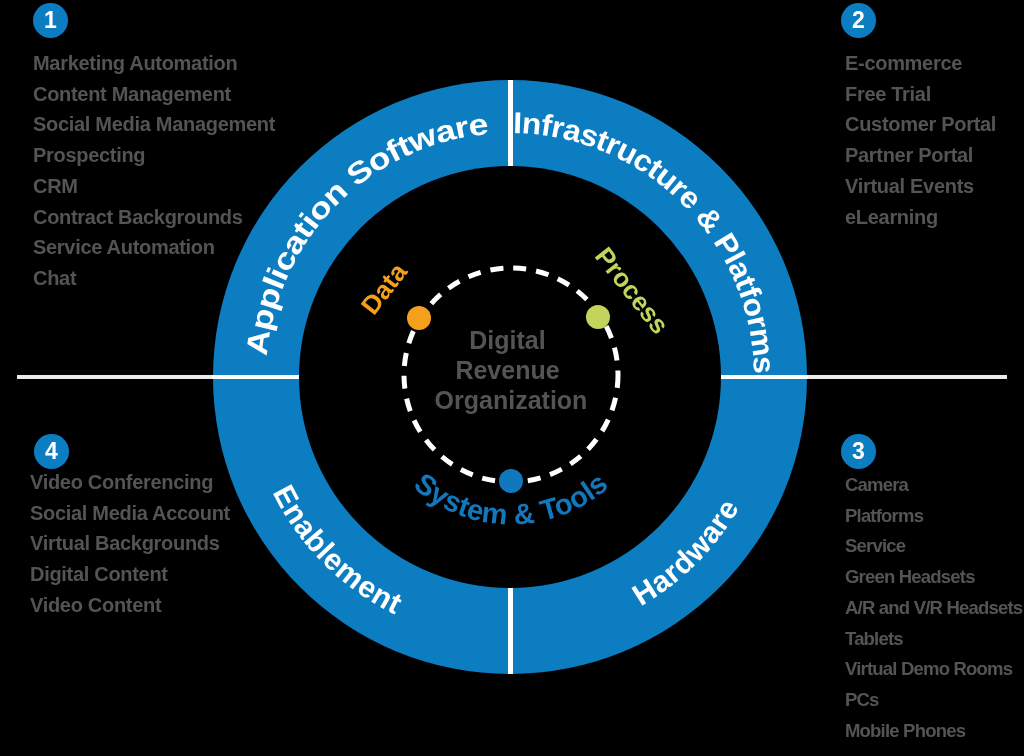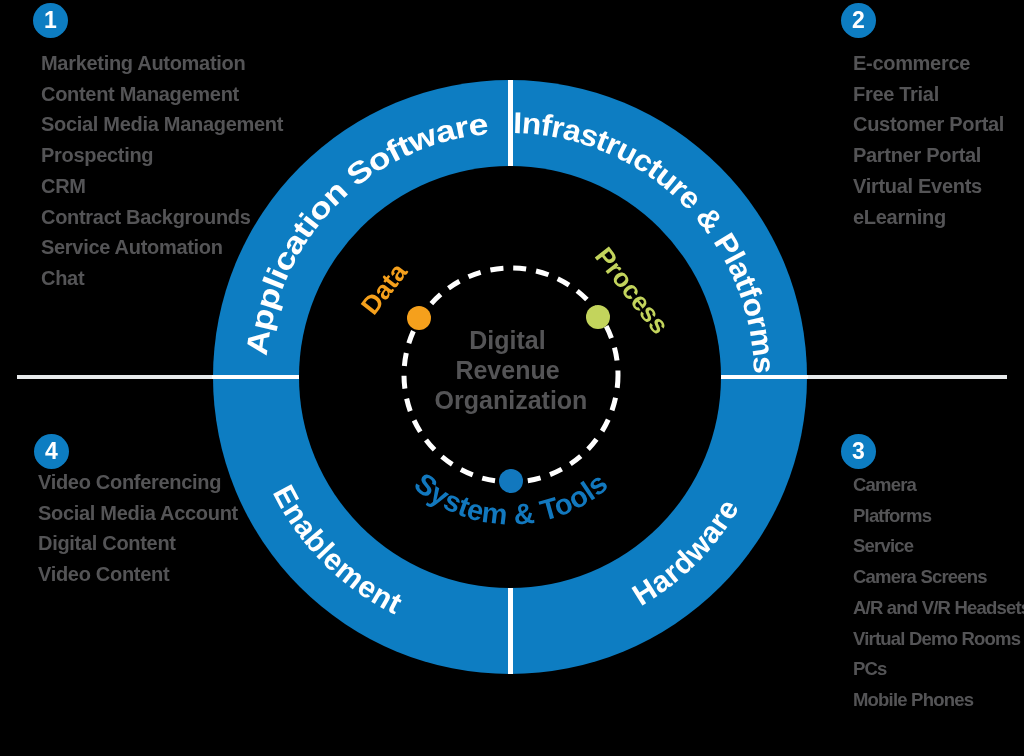--- a/index.html
+++ b/index.html
@@ -5,21 +5,21 @@
   html,body{margin:0;padding:0;background:#000;}
   body{
     position:relative;width:1024px;height:756px;overflow:hidden;
     font-family:"Liberation Sans",sans-serif;
   }
   svg{position:absolute;left:0;top:0;}
   .ring-label{font:bold 30px "Liberation Sans",sans-serif;fill:#ffffff;}
   .center-text{font:bold 25px "Liberation Sans",sans-serif;fill:#545456;text-anchor:middle;}
   .node-label{font:bold 26px "Liberation Sans",sans-serif;text-anchor:middle;}
   .tools-label{font:bold 29px "Liberation Sans",sans-serif;}
-  .qlist{position:absolute;color:#545456;font-weight:bold;font-size:20px;letter-spacing:-0.3px;margin-left:8px;}
+  .qlist{position:absolute;color:#545456;font-weight:bold;font-size:20px;letter-spacing:-0.3px;}
   .qlist .qitem{line-height:30.7px;white-space:nowrap;}
   .qlist.tight{font-size:18.5px;letter-spacing:-0.8px;}
   .badge{
     position:absolute;width:35px;height:35px;border-radius:50%;
     background:#0d7dc2;color:#fff;display:flex;align-items:center;justify-content:center;
     font-size:23px;font-weight:bold;
   }
 </style>
 </head>
 <body>
@@ -116,25 +116,27 @@
   <div class="qitem">Customer Portal</div>
   <div class="qitem">Partner Portal</div>
   <div class="qitem">Virtual Events</div>
   <div class="qitem">eLearning</div>
 </div>
 
 <div class="qlist tight" style="left:845px;top:470px">
   <div class="qitem">Camera</div>
   <div class="qitem">Platforms</div>
   <div class="qitem">Service</div>
-  <div class="qitem">Camera Screens</div>
+  <div class="qitem">Green Headsets</div>
   <div class="qitem">A/R and V/R Headsets</div>
+  <div class="qitem">Tablets</div>
   <div class="qitem">Virtual Demo Rooms</div>
   <div class="qitem">PCs</div>
   <div class="qitem">Mobile Phones</div>
 </div>
 
 <div class="qlist" style="left:30px;top:467px">
   <div class="qitem">Video Conferencing</div>
   <div class="qitem">Social Media Account</div>
+  <div class="qitem">Virtual Backgrounds</div>
   <div class="qitem">Digital Content</div>
   <div class="qitem">Video Content</div>
 </div>
 
 </body></html>

